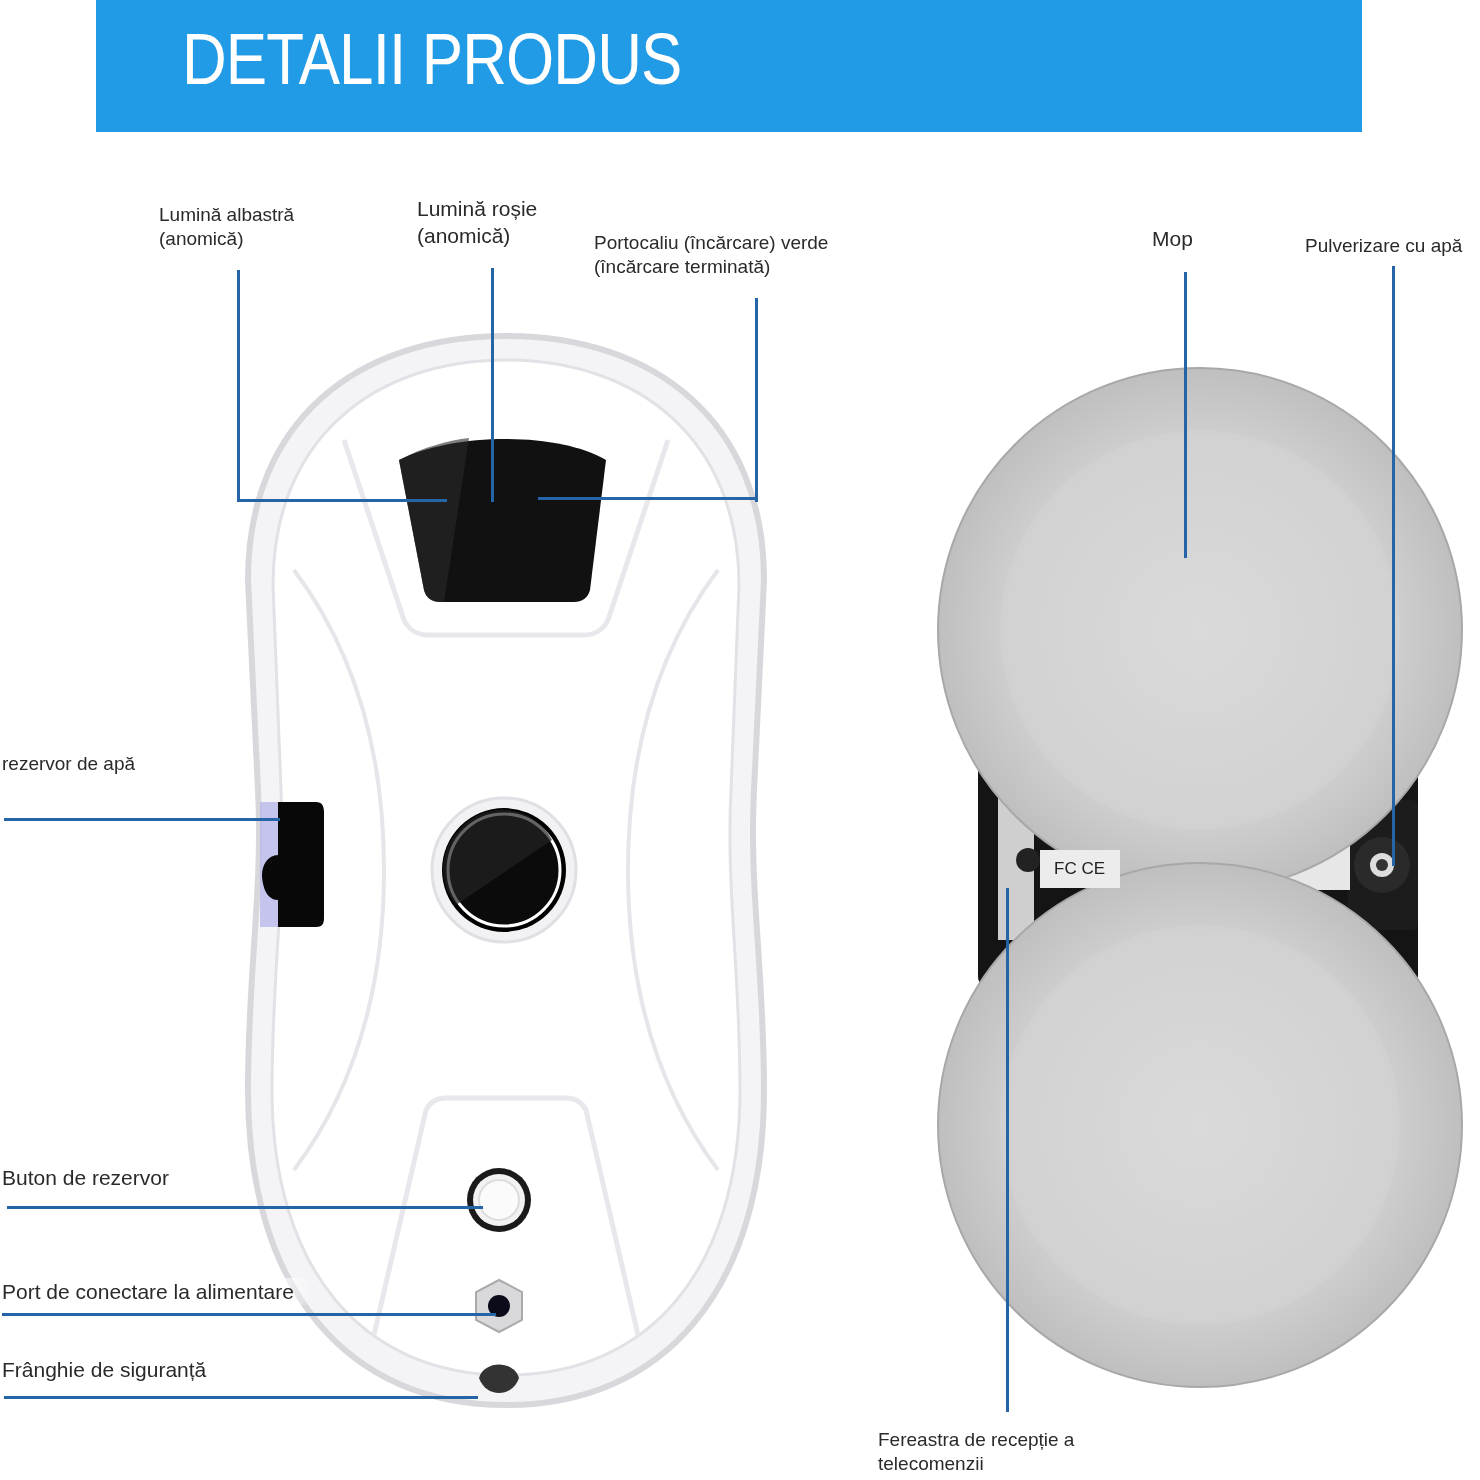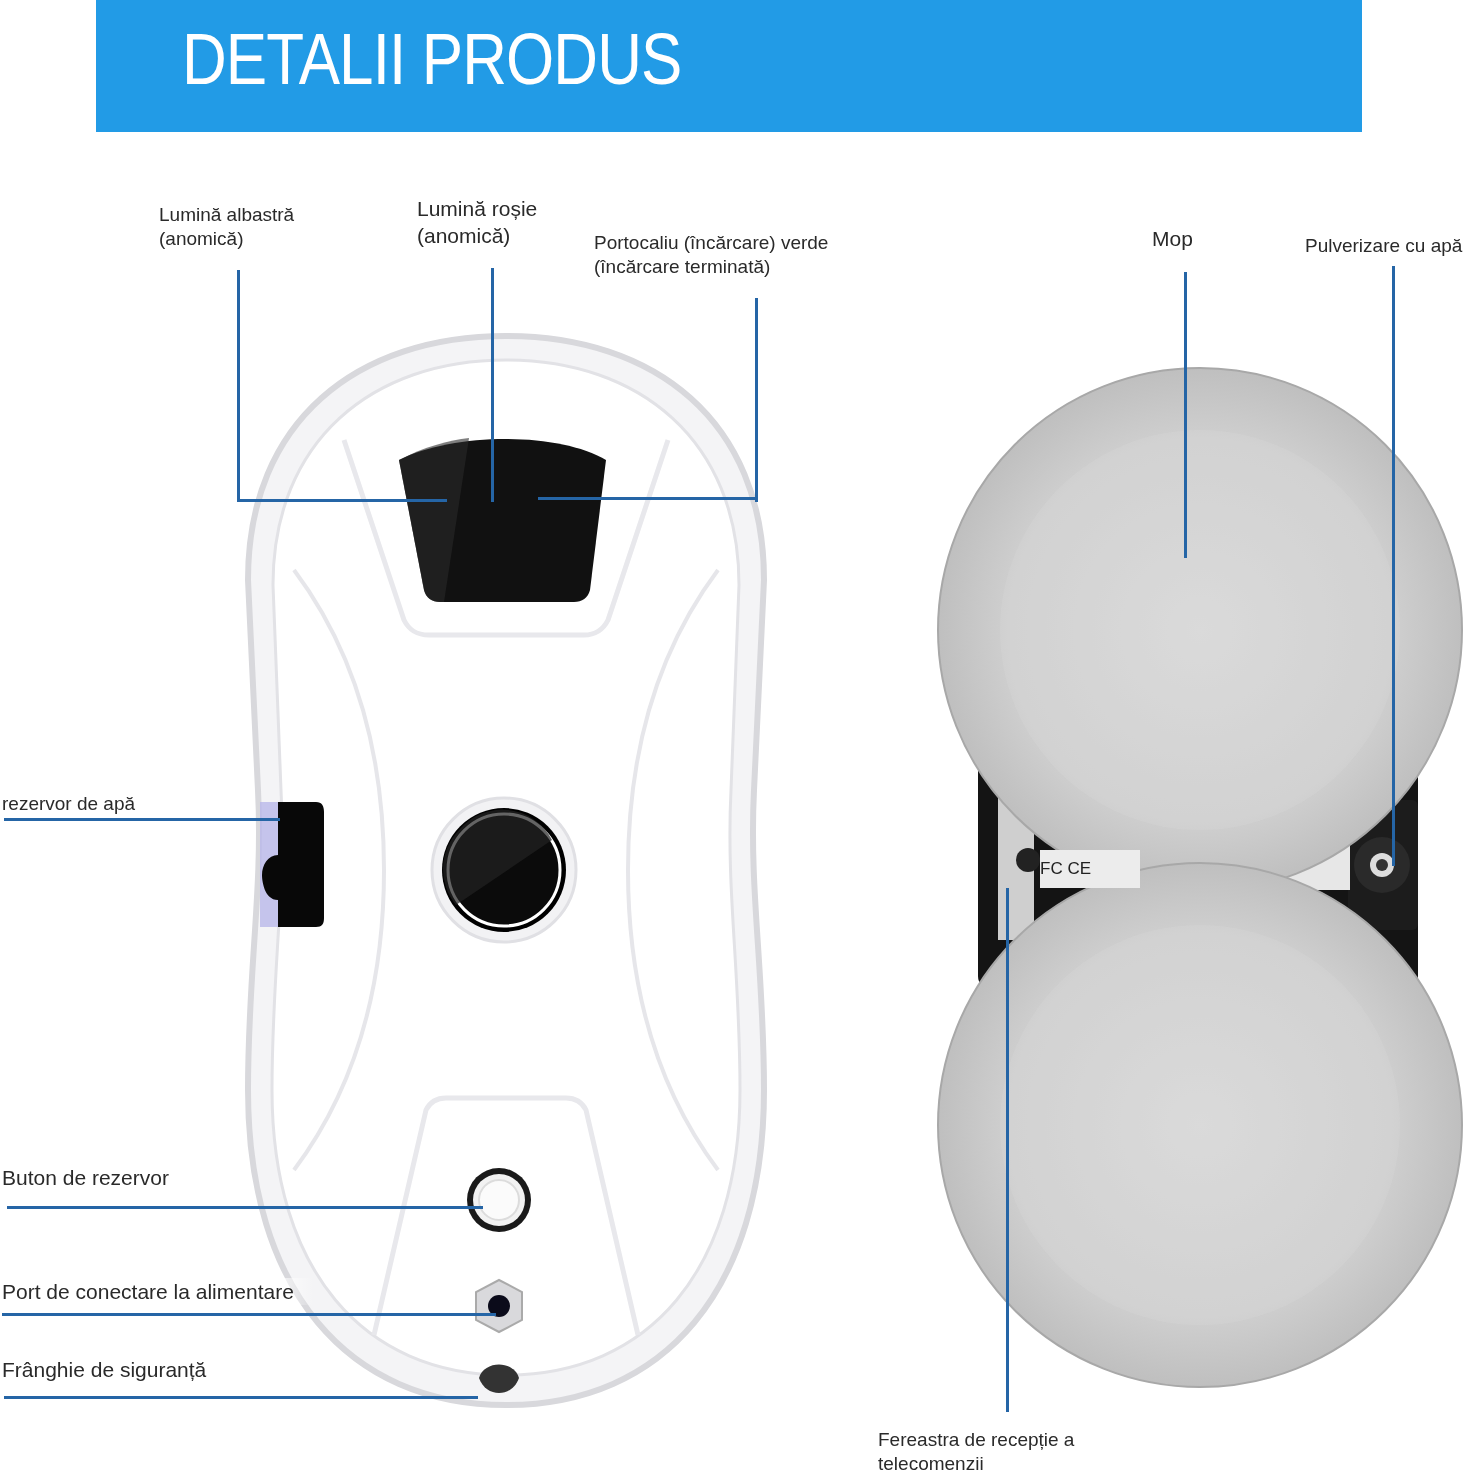--- a/index.html
+++ b/index.html
@@ -26,22 +26,22 @@
 
   
   .robot { position: absolute; left: 234px; top: 330px; width: 544px; height: 1080px; }
   .robot svg { width: 100%; height: 100%; }
 
   
   .mop-device { position: absolute; left: 930px; top: 330px; width: 540px; height: 1080px; }
   .mop-device svg { width: 100%; height: 100%; }
 
   .fcce {
-    position: absolute; left: 1040px; top: 850px; width: 100px; height: 38px;
-    background: #ececec; font-size: 17px; line-height: 38px; padding-left: 0; color: #222;
+    position: absolute; left: 1040px; top: 850px; width: 80px; height: 38px;
+    background: #ececec; font-size: 17px; line-height: 38px; padding-left: 14px; color: #222;
   }
 </style>
 </head>
 <body>
 
 <div class="banner">
   <h1 class="banner-title">DETALII PRODUS</h1>
 </div>
 
 <div class="robot">
@@ -122,21 +122,21 @@
 </div>
 <div class="line vline" style="left:491px; top:268px; height:234px;"></div>
 
 <div class="label" style="left:594px; top:231px;">
   <div>Portocaliu (încărcare) verde</div>
   <div>(încărcare terminată)</div>
 </div>
 <div class="line vline" style="left:755px; top:298px; height:204px;"></div>
 <div class="line hline" style="left:538px; top:497px; width:220px;"></div>
 
-<div class="label" style="left:2px; top:792px;">rezervor de apă</div>
+<div class="label" style="left:2px; top:752px;">rezervor de apă</div>
 <div class="line hline" style="left:4px; top:818px; width:276px;"></div>
 
 <div class="label lg" style="left:2px; top:1164px;">Buton de rezervor</div>
 <div class="line hline" style="left:7px; top:1206px; width:476px;"></div>
 
 <div class="label lg" style="left:2px; top:1278px; background:linear-gradient(90deg,#fff 85%,rgba(255,255,255,0));padding-right:20px;">Port de conectare la alimentare</div>
 <div class="line hline" style="left:2px; top:1313px; width:494px;"></div>
 
 <div class="label lg" style="left:2px; top:1356px;">Frânghie de siguranță</div>
 <div class="line hline" style="left:4px; top:1396px; width:474px;"></div>

